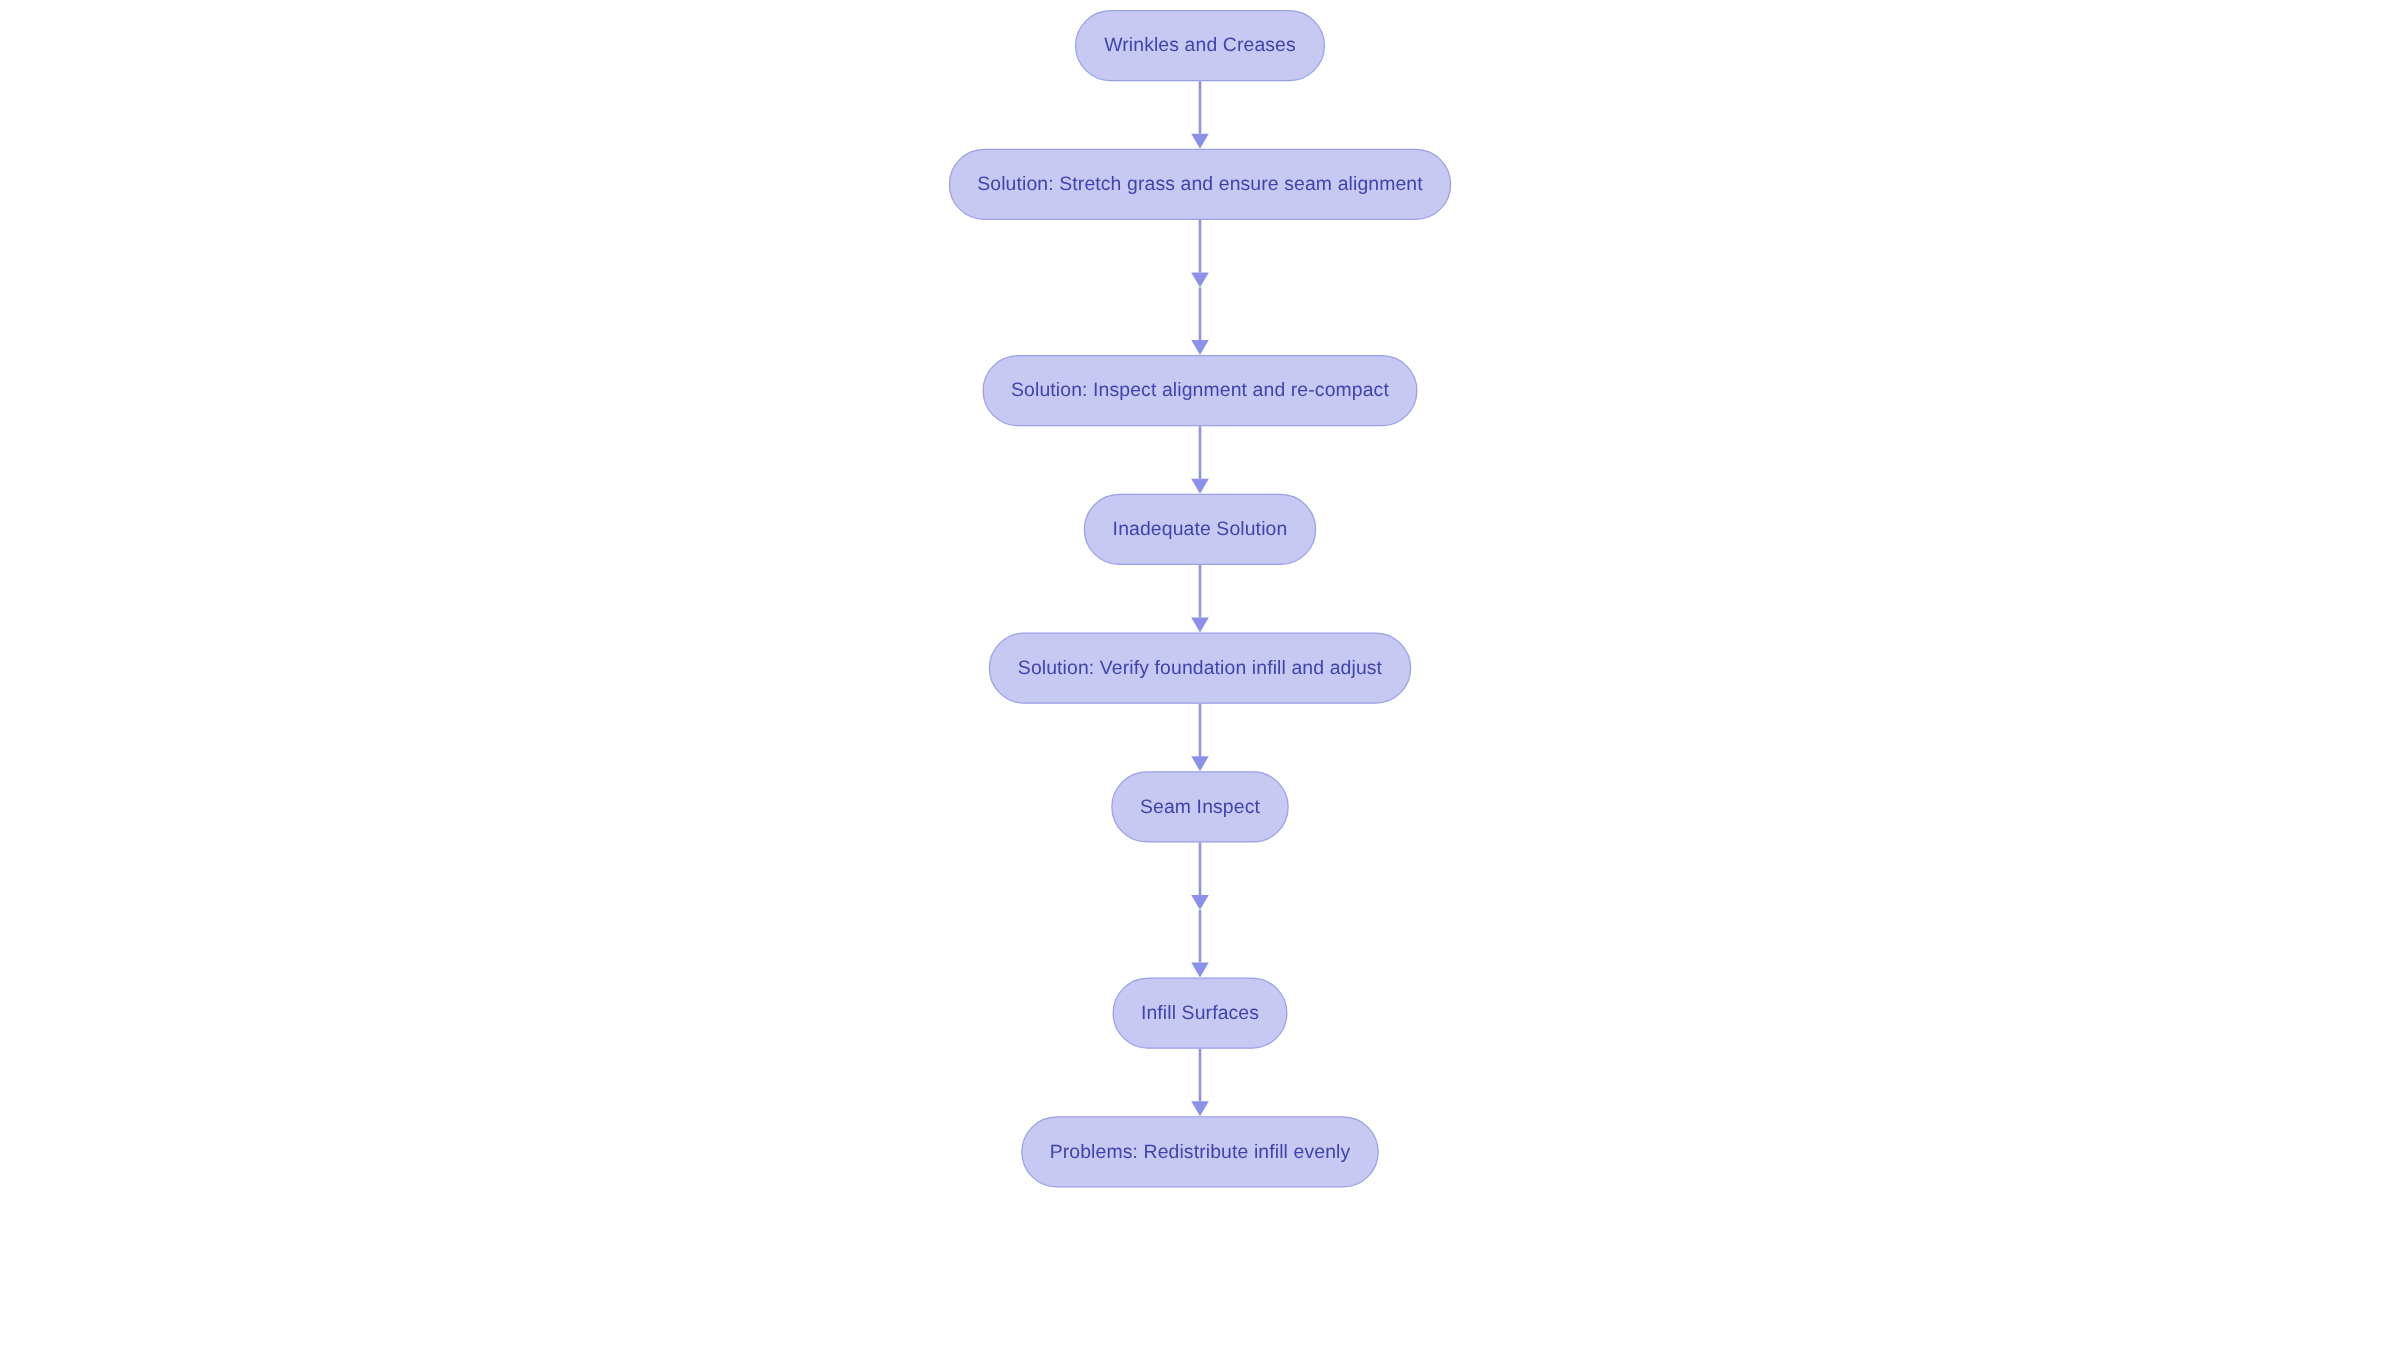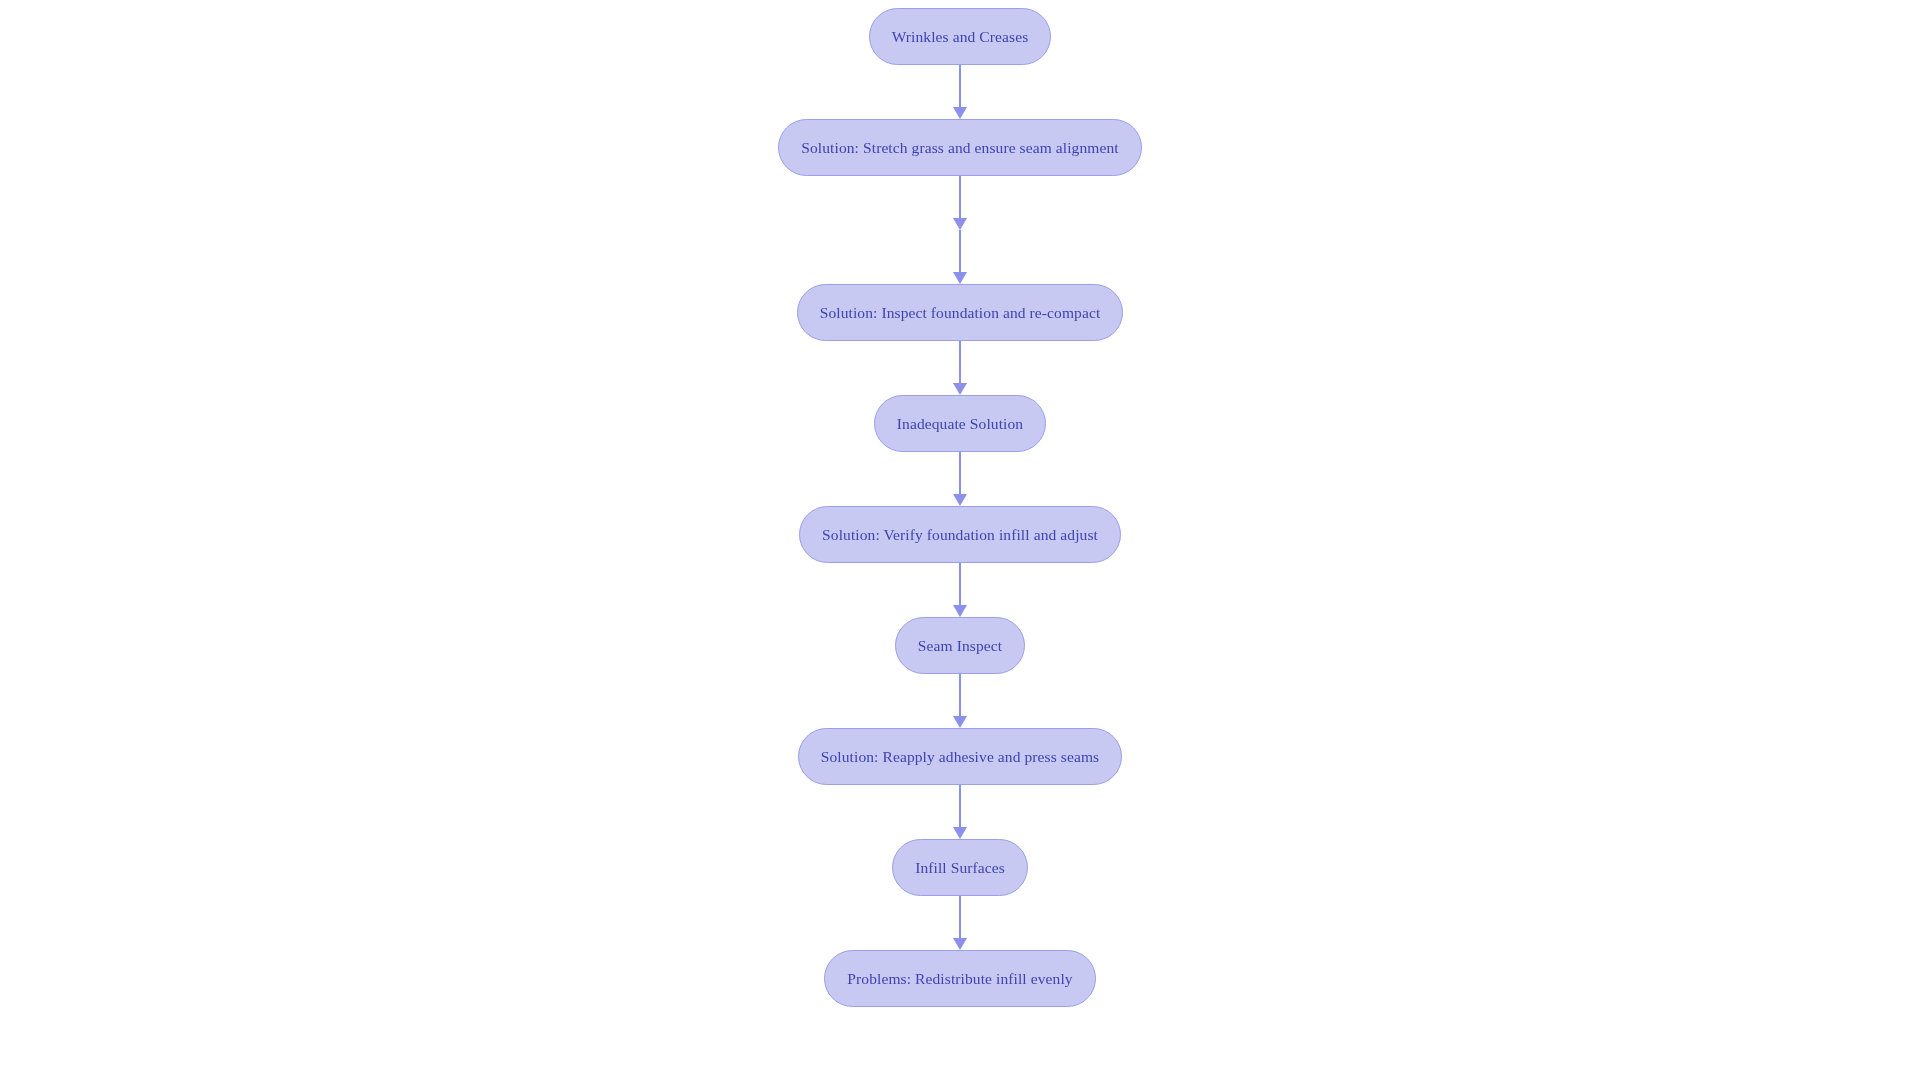--- a/index.html
+++ b/index.html
@@ -32,21 +32,20 @@
     justify-content: center;
     padding: 0 22px;
     flex: 0 0 auto;
   }
   .node-label {
     font-size: 15.5px;
     line-height: 1;
     color: #3e43af;
     white-space: nowrap;
     letter-spacing: 0.1px;
-    font-family: Liberation Serif, serif;
   }
   .arrow {
     height: 54px;
     display: flex;
     flex-direction: column;
     align-items: center;
     flex: 0 0 auto;
   }
   .arrow-shaft {
     width: 2px;
@@ -78,21 +77,21 @@
       </div>
       <div class="arrow">
         <div class="arrow-shaft"></div>
         <div class="arrow-head"></div>
       </div>
       <div class="arrow">
         <div class="arrow-shaft"></div>
         <div class="arrow-head"></div>
       </div>
       <div class="node solution">
-        <span class="node-label">Solution: Inspect foundation and re-compact</span>
+        <span class="node-label">Solution: Inspect alignment and re-compact</span>
       </div>
       <div class="arrow">
         <div class="arrow-shaft"></div>
         <div class="arrow-head"></div>
       </div>
       <div class="node problem">
         <span class="node-label">Inadequate Solution</span>
       </div>
       <div class="arrow">
         <div class="arrow-shaft"></div>
@@ -105,23 +104,20 @@
         <div class="arrow-shaft"></div>
         <div class="arrow-head"></div>
       </div>
       <div class="node problem">
         <span class="node-label">Seam Inspect</span>
       </div>
       <div class="arrow">
         <div class="arrow-shaft"></div>
         <div class="arrow-head"></div>
       </div>
-      <div class="node solution">
-        <span class="node-label">Solution: Reapply adhesive and press seams</span>
-      </div>
       <div class="arrow">
         <div class="arrow-shaft"></div>
         <div class="arrow-head"></div>
       </div>
       <div class="node problem">
         <span class="node-label">Infill Surfaces</span>
       </div>
       <div class="arrow">
         <div class="arrow-shaft"></div>
         <div class="arrow-head"></div>

